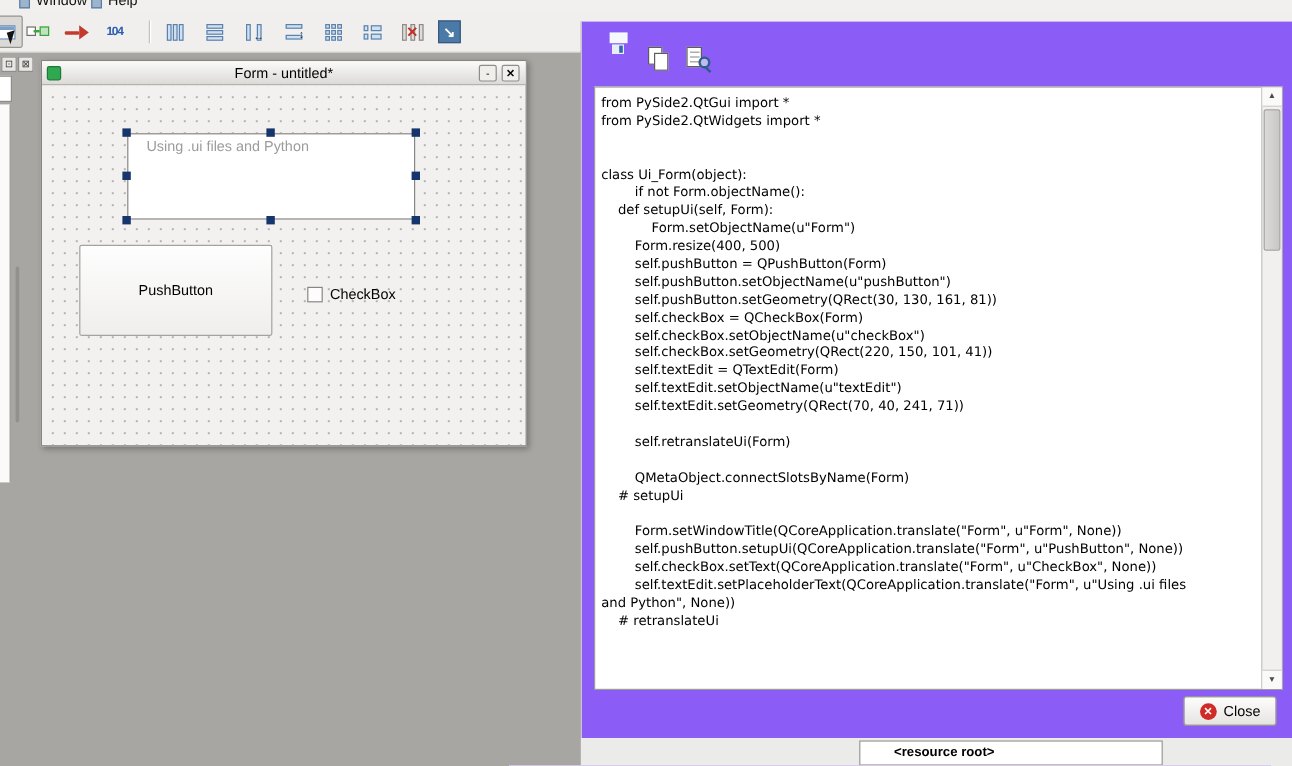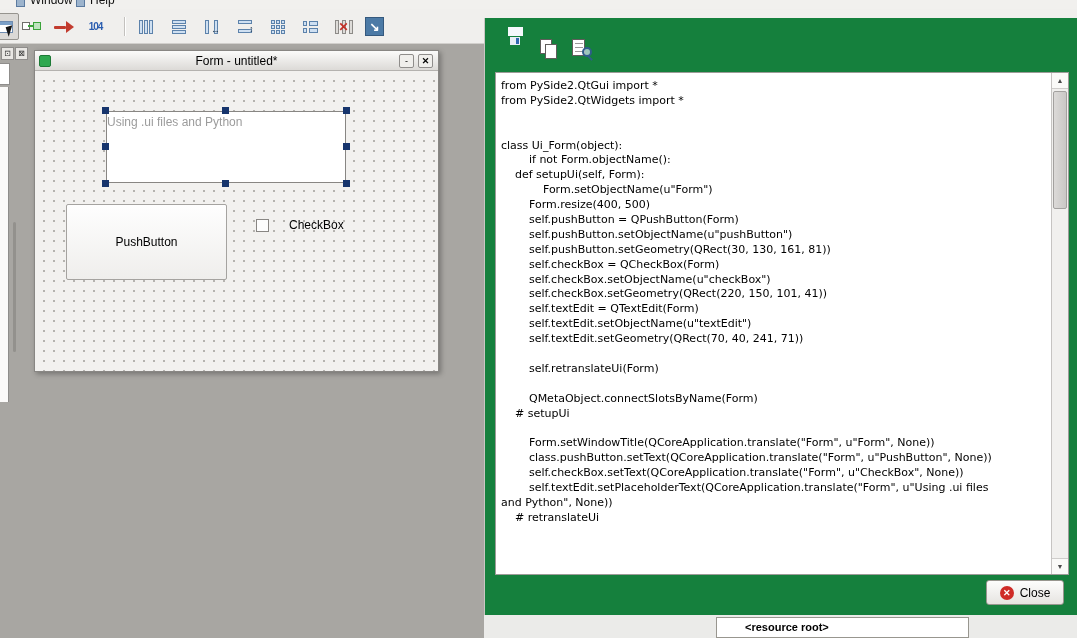--- a/index.html
+++ b/index.html
@@ -51,32 +51,32 @@
   .fw-titlebar { position:relative; height:20px; background:linear-gradient(#fbfbfa,#dcdad7); border-bottom:1px solid #b4b2af; display:flex; align-items:center; padding:0 4px; }
   .fw-icon { width:12px; height:12px; background:#2fa84f; border:1px solid #1d7a36; border-radius:2px; }
   .fw-title { position:absolute; left:0; right:0; text-align:center; font-size:12px; color:#000; }
   .fw-btn { position:absolute; top:3px; width:15px; height:14px; background:#f0efec; border:1px solid #8f8d8b; border-radius:2px; font-size:9px; display:flex; align-items:center; justify-content:center; color:#000; }
   .fw-btn.min { right:24px; }
   .fw-btn.close { right:5px; font-weight:bold; }
   .fw-body { position:absolute; left:0; top:21px; right:0; bottom:0;
     background-image:radial-gradient(#b5b3af 1px, transparent 1.2px);
     background-size:10px 10px; background-position:4px 4px; }
   .textedit-wrap { position:absolute; left:71px; top:39px; width:240px; height:72px; }
-  .textedit { position:absolute; inset:0; background:#fff; border:1px solid #888683; padding:3px 0; color:#9c9c9c; font-size:12px; }
+  .textedit { position:absolute; inset:0; background:#fff; border:1px solid #888683; padding:3px 15px; color:#9c9c9c; font-size:12px; }
   .handle { position:absolute; width:7px; height:7px; background:#17356d; }
   .h-tl{left:-4px;top:-4px;} .h-tm{left:calc(50% - 4px);top:-4px;} .h-tr{right:-4px;top:-4px;}
   .h-ml{left:-4px;top:calc(50% - 4px);} .h-mr{right:-4px;top:calc(50% - 4px);}
   .h-bl{left:-4px;bottom:-4px;} .h-bm{left:calc(50% - 4px);bottom:-4px;} .h-br{right:-4px;bottom:-4px;}
   .pushbutton { position:absolute; left:31px; top:132px; width:161px; height:76px; background:linear-gradient(#fefefe,#efeeec); border:1px solid #a5a3a0; border-radius:2px; display:flex; align-items:center; justify-content:center; font-size:12px; color:#000; }
-  .checkbox-row { position:absolute; left:221px; top:146px; display:flex; align-items:center; gap:20px; }
+  .checkbox-row { position:absolute; left:221px; top:166px; display:flex; align-items:center; gap:6px; }
   .cb-ind { width:13px; height:13px; background:#fdfdfd; border:1px solid #888683; }
   .cb-label { font-size:12px; color:#000; }
 
   
-  .code-dialog { position:absolute; left:484px; top:18px; width:593px; height:597px; background:#15803d; border-left:1px solid #c9c7c4; }
+  .code-dialog { position:absolute; left:484px; top:18px; width:593px; height:597px; background:#8b5cf6; border-left:1px solid #c9c7c4; }
   .dlg-icon { position:absolute; top:19px; width:24px; height:24px; }
   .di-save{left:20px;} .di-copy{left:52px;} .di-find{left:84px;}
   .floppy { position:relative; width:21px; height:21px; background:#3068b0; border-radius:2px; }
   .floppy .shutter { position:absolute; top:0; left:5px; width:10px; height:8px; background:#e8eef6; }
   .floppy .slot { position:absolute; top:1px; left:11px; width:3px; height:6px; background:#3068b0; }
   .floppy .flabel { position:absolute; bottom:1px; left:3px; width:15px; height:9px; background:#f5f8fc; }
   .page { position:absolute; width:12px; height:15px; background:#fff; border:1px solid #5f5d5b; }
   .pg-back{left:3px;top:2px;} .pg-front{left:8px;top:7px;}
   .find-page { position:absolute; left:3px; top:2px; width:13px; height:17px; background:#fff; border:1px solid #5f5d5b; }
   .find-page i { display:block; width:8px; height:1px; background:#9a9a9a; margin:3px 0 0 2px; }
@@ -282,21 +282,21 @@
           <div class="code-line">        self.textEdit = QTextEdit(Form)</div>
           <div class="code-line">        self.textEdit.setObjectName(u"textEdit")</div>
           <div class="code-line">        self.textEdit.setGeometry(QRect(70, 40, 241, 71))</div>
           <div class="code-line"></div>
           <div class="code-line">        self.retranslateUi(Form)</div>
           <div class="code-line"></div>
           <div class="code-line">        QMetaObject.connectSlotsByName(Form)</div>
           <div class="code-line">    # setupUi</div>
           <div class="code-line"></div>
           <div class="code-line">        Form.setWindowTitle(QCoreApplication.translate("Form", u"Form", None))</div>
-          <div class="code-line">        class.pushButton.setText(QCoreApplication.translate("Form", u"PushButton", None))</div>
+          <div class="code-line">        self.pushButton.setupUi(QCoreApplication.translate("Form", u"PushButton", None))</div>
           <div class="code-line">        self.checkBox.setText(QCoreApplication.translate("Form", u"CheckBox", None))</div>
           <div class="code-line">        self.textEdit.setPlaceholderText(QCoreApplication.translate("Form", u"Using .ui files</div>
           <div class="code-line">and Python", None))</div>
           <div class="code-line">    # retranslateUi</div>
         </div>
       <div class="vscroll">
         <div class="sb-btn sb-up">
           <span>▲</span>
         </div>
         <div class="sb-thumb"></div>

